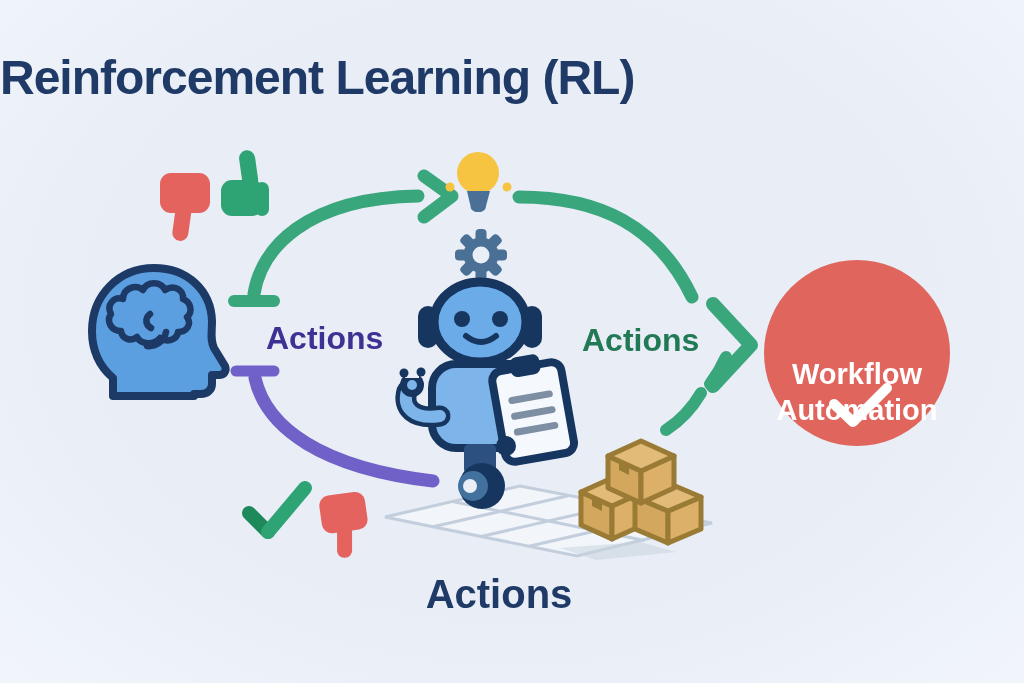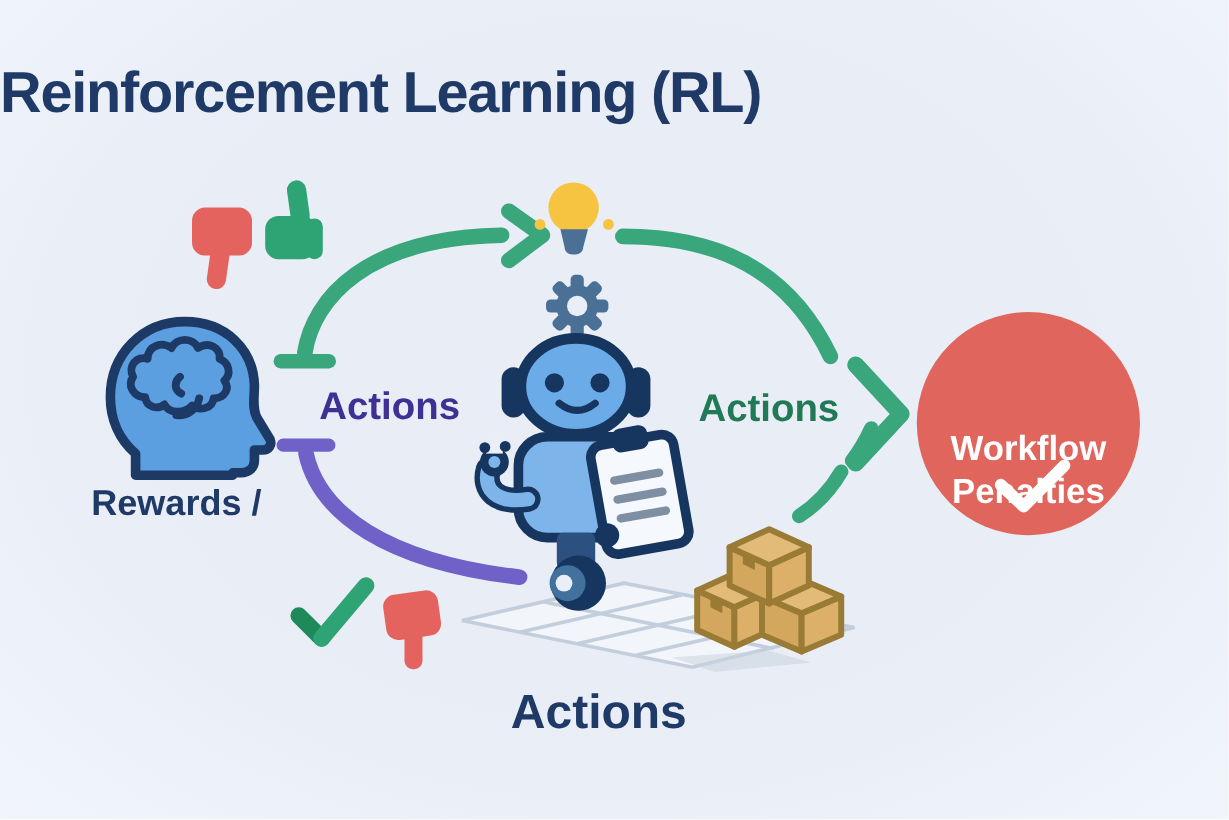--- a/index.html
+++ b/index.html
@@ -165,27 +165,26 @@
       <rect x="464" y="444" width="32" height="30" rx="5" fill="#2c5180"></rect>
       <circle cx="482" cy="486" r="23" fill="#16355f"></circle>
       <circle cx="473" cy="486" r="15" fill="#41719c"></circle>
       <circle cx="470" cy="486" r="7" fill="#eaeef7"></circle>
     </g>
   </svg>
 
   <div class="lbl title">Reinforcement Learning (RL)</div>
 
   <div class="lbl rewards">
-    <div>Rewards /</div>
   </div>
 
   <div class="lbl actions-purple">Actions</div>
 
   <div class="lbl actions-green">Actions</div>
 
   <div class="lbl actions-bottom">Actions</div>
 
   <div class="lbl workflow">
     <div>Workflow</div>
-    <div>Penalties</div>
+    <div>Automation</div>
   </div>
 
 </div>
 
 </body></html>

